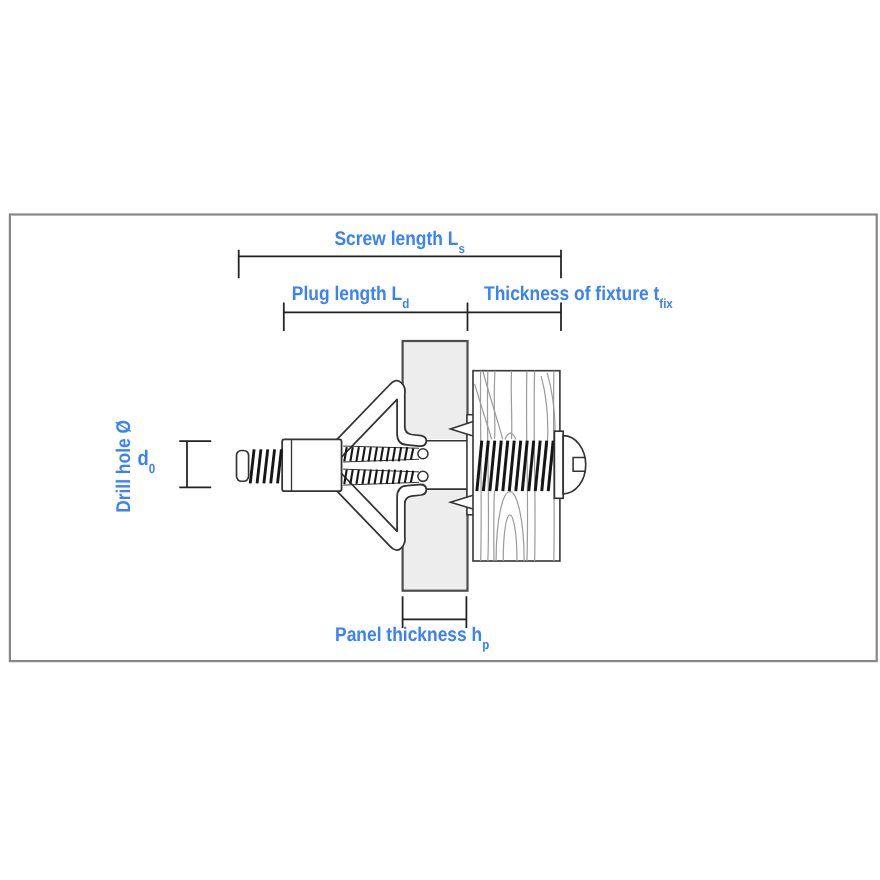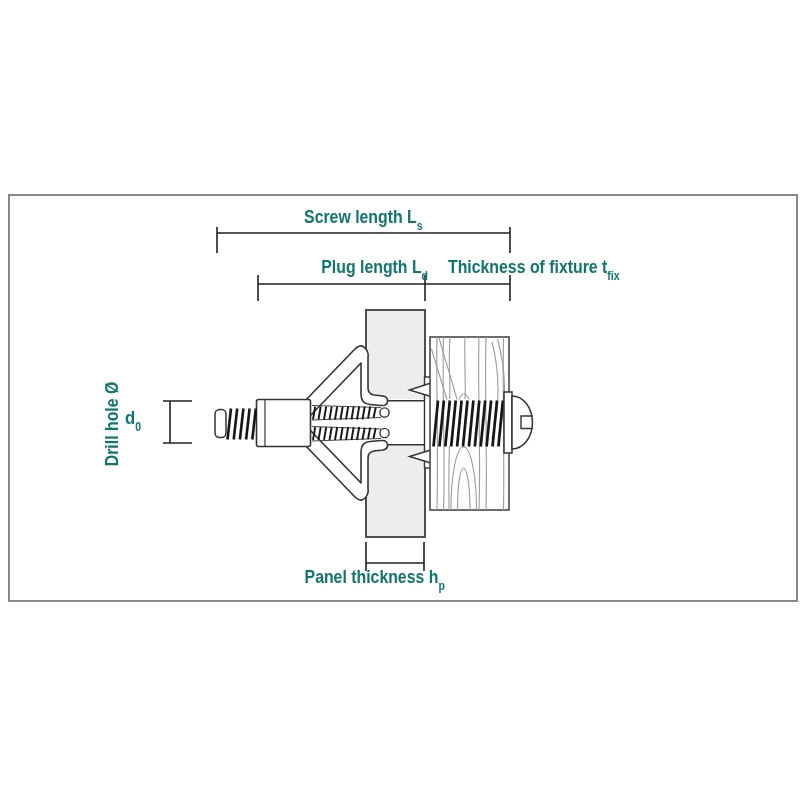--- a/index.html
+++ b/index.html
@@ -7,28 +7,28 @@
     width:800px;height:800px;position:relative;background:#ffffff;
     font-family:"Liberation Sans", sans-serif;color:#1d1d1d;overflow:hidden;
   }
   .frame{
     position:absolute;left:8px;top:194px;width:790px;height:408px;
     border:2px solid #878787;box-sizing:border-box;background:#ffffff;
   }
   svg.art{position:absolute;left:0;top:0;width:800px;height:800px;}
   .dim-label{
     position:absolute;font-size:18px;font-weight:700;line-height:21px;
-    color:#0f766e;white-space:nowrap;
+    color:#3b82f6;white-space:nowrap;
   }
   .dim-label .squeeze{display:inline-block;transform:scaleX(.88);transform-origin:center center;}
   .dim-label.left-origin .squeeze{transform-origin:left center;}
   .dim-label sub{font-size:12px;font-weight:700;position:relative;top:2px;}
   .lbl-screw{left:217px;top:207px;width:293px;text-align:center;}
-  .lbl-plug{left:268px;top:257px;width:167px;text-align:right;}
-  .lbl-fixture{left:433px;top:257px;width:210px;text-align:right;}
+  .lbl-plug{left:258px;top:257px;width:167px;text-align:left;}
+  .lbl-fixture{left:433px;top:257px;width:210px;text-align:center;}
   .lbl-panel{left:295px;top:567px;width:200px;text-align:left;}
   .lbl-d0{left:116px;top:407px;width:34px;text-align:center;font-size:19px;}
   .lbl-drill{
     left:62px;top:374px;width:100px;height:100px;
     display:flex;align-items:center;justify-content:center;
     transform:rotate(-90deg);
   }
 </style>
 </head>
 <body>

